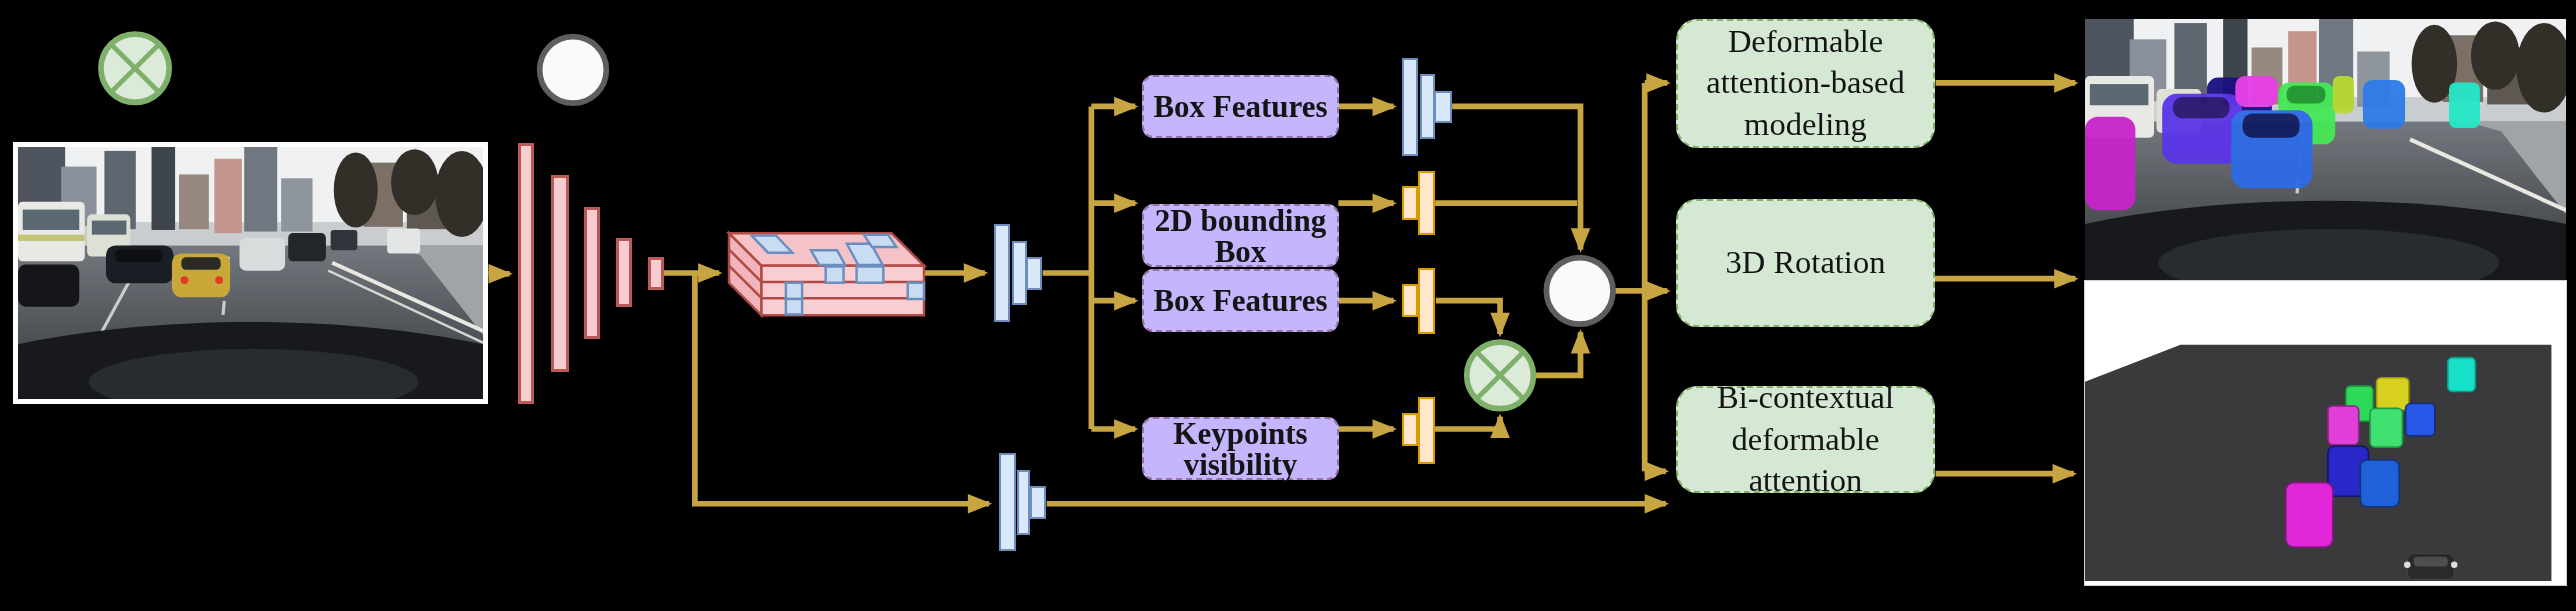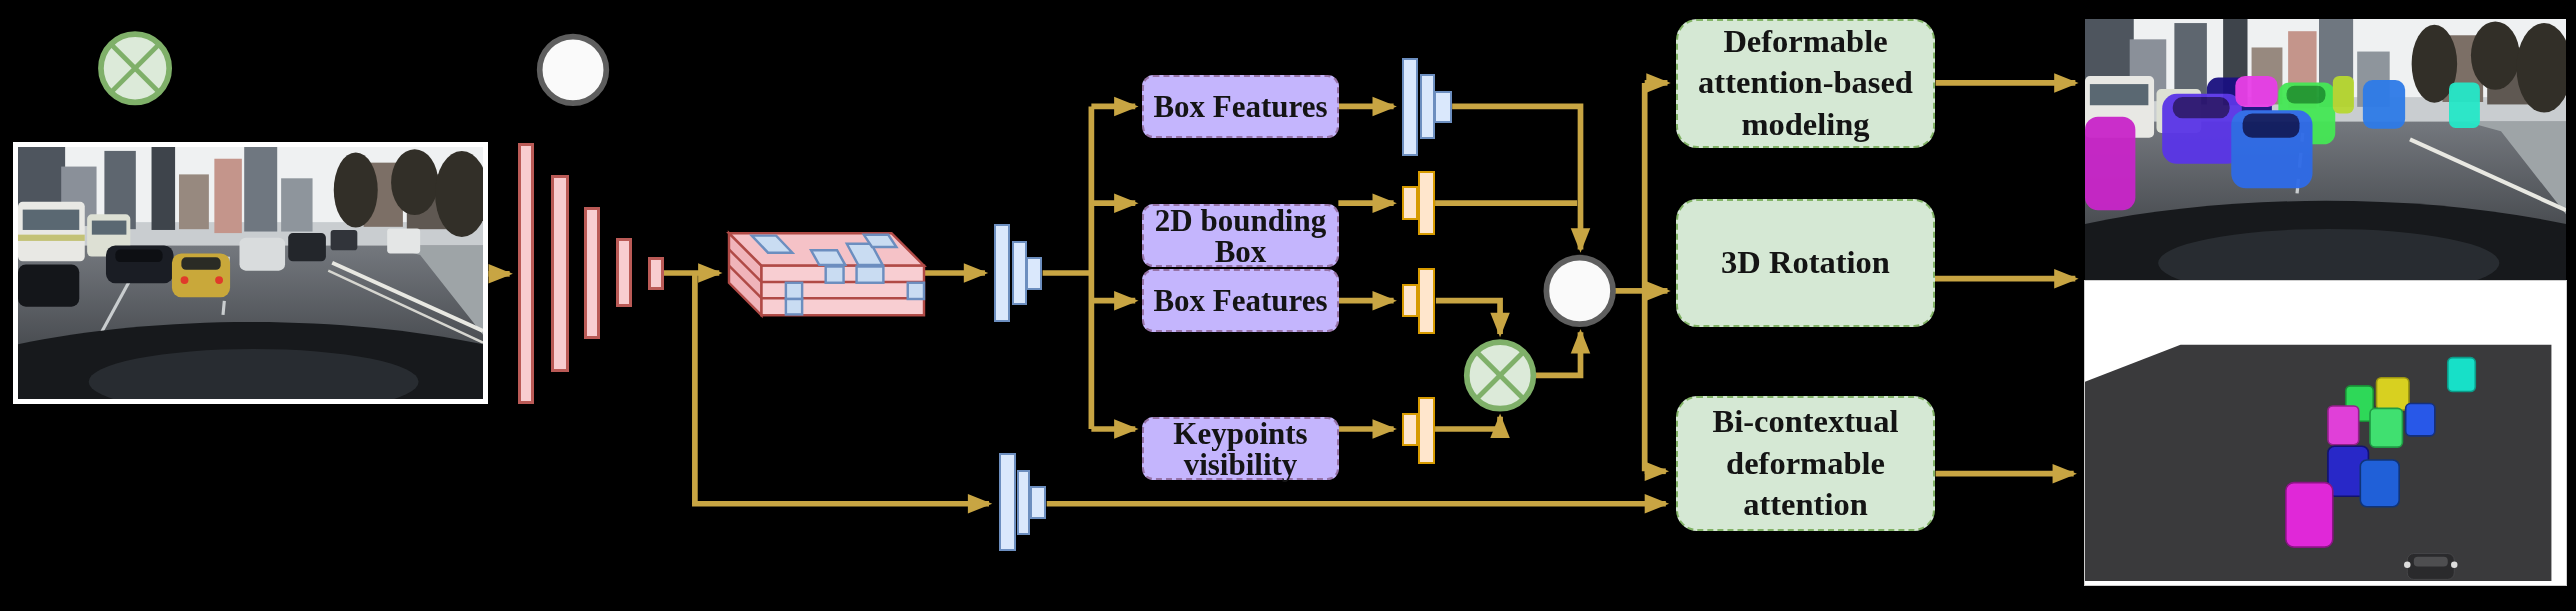--- a/index.html
+++ b/index.html
@@ -14,21 +14,21 @@
   
   .obar{background:#FFE6CC;border:2.4px solid #D79B00;}
   
   .head{left:1142px;width:197px;height:63px;background:#c4b5fd;border:2.4px dashed #9673A6;
         border-radius:11.4px;display:flex;align-items:center;justify-content:center;
         text-align:center;font-weight:700;font-size:31px;line-height:1.0;color:#141414;
         white-space:pre-line;}
   
   .module{left:1676px;width:259px;background:#D5E8D4;border:2.4px dashed #82B366;
         border-radius:21px;display:flex;align-items:center;justify-content:center;
-        text-align:center;font-weight:700;font-size:32.5px;line-height:1.28;color:#141414;
+        text-align:center;font-weight:400;font-size:32.5px;line-height:1.28;color:#141414;
         white-space:pre-line;}
   .photo{overflow:hidden;}
   .photo svg{display:block;width:100%;height:100%;}
   #input-photo{left:13px;top:142px;width:475px;height:262px;border:5.7px solid #FFFFFF;background:#888;}
   #out-top{left:2085px;top:18.7px;width:481px;height:262px;background:#888;}
   #out-bottom{left:2084px;top:280px;width:483px;height:306px;background:#FFFFFF;border:1.6px solid #CFCFCF;}
 </style>
 </head>
 <body>
 
@@ -197,21 +197,21 @@
   <div class="abs head" style="top:185px;margin-top:19px;">2D bounding
 Box</div>
   <div class="abs head" style="top:269px;">Box Features</div>
   <div class="abs head" style="top:397px;margin-top:20px;">Keypoints
 visibility</div>
 
   <div class="abs module" style="top:18.7px;height:129px;">Deformable
 attention-based
 modeling</div>
   <div class="abs module" style="top:199px;height:128px;">3D Rotation</div>
-  <div class="abs module" style="top:396px;height:135px;">Bi-contextual
+  <div class="abs module" style="top:386px;height:107px;">Bi-contextual
 deformable
 attention</div>
 
   <div id="out-top" class="abs photo">
     <svg viewBox="0 0 592 322" preserveAspectRatio="none">
       <rect x="0" y="0" width="592" height="130" fill="#EFF1F2"></rect>
       <rect x="0" y="96" width="592" height="30" fill="#C9CDD0"></rect>
       <g>
         <rect x="0" y="0" width="60" height="96" fill="#4E555E"></rect>
         <rect x="55" y="25" width="45" height="76" fill="#8A9099"></rect>

